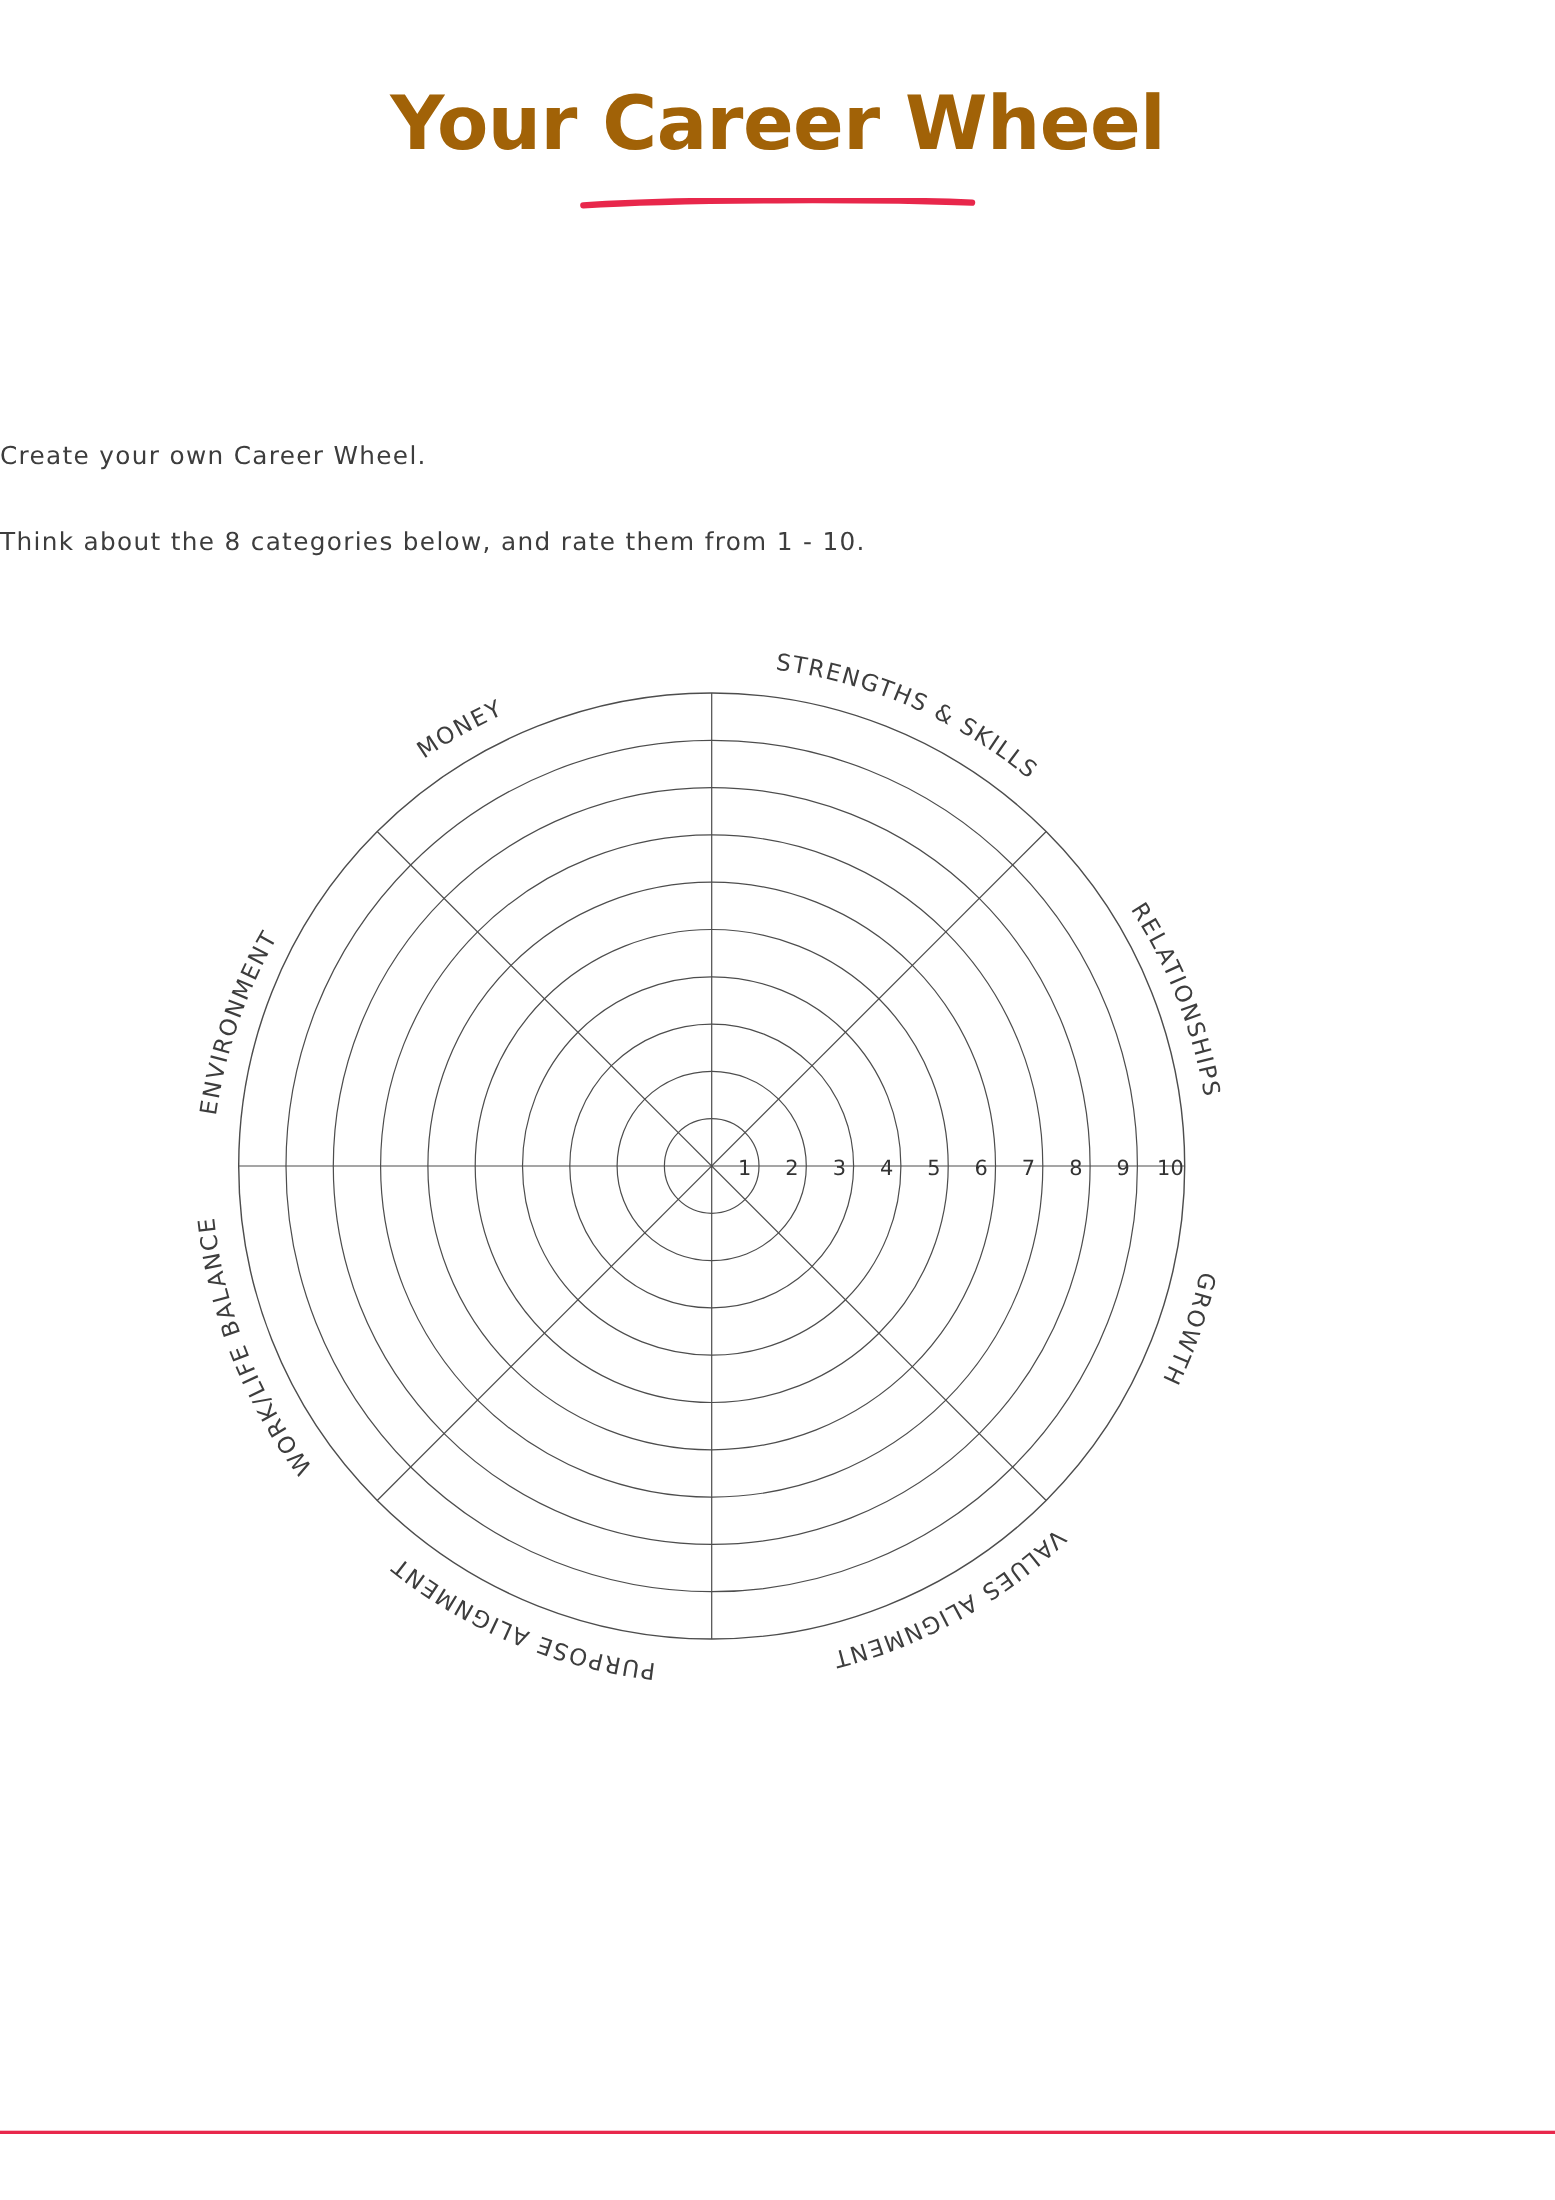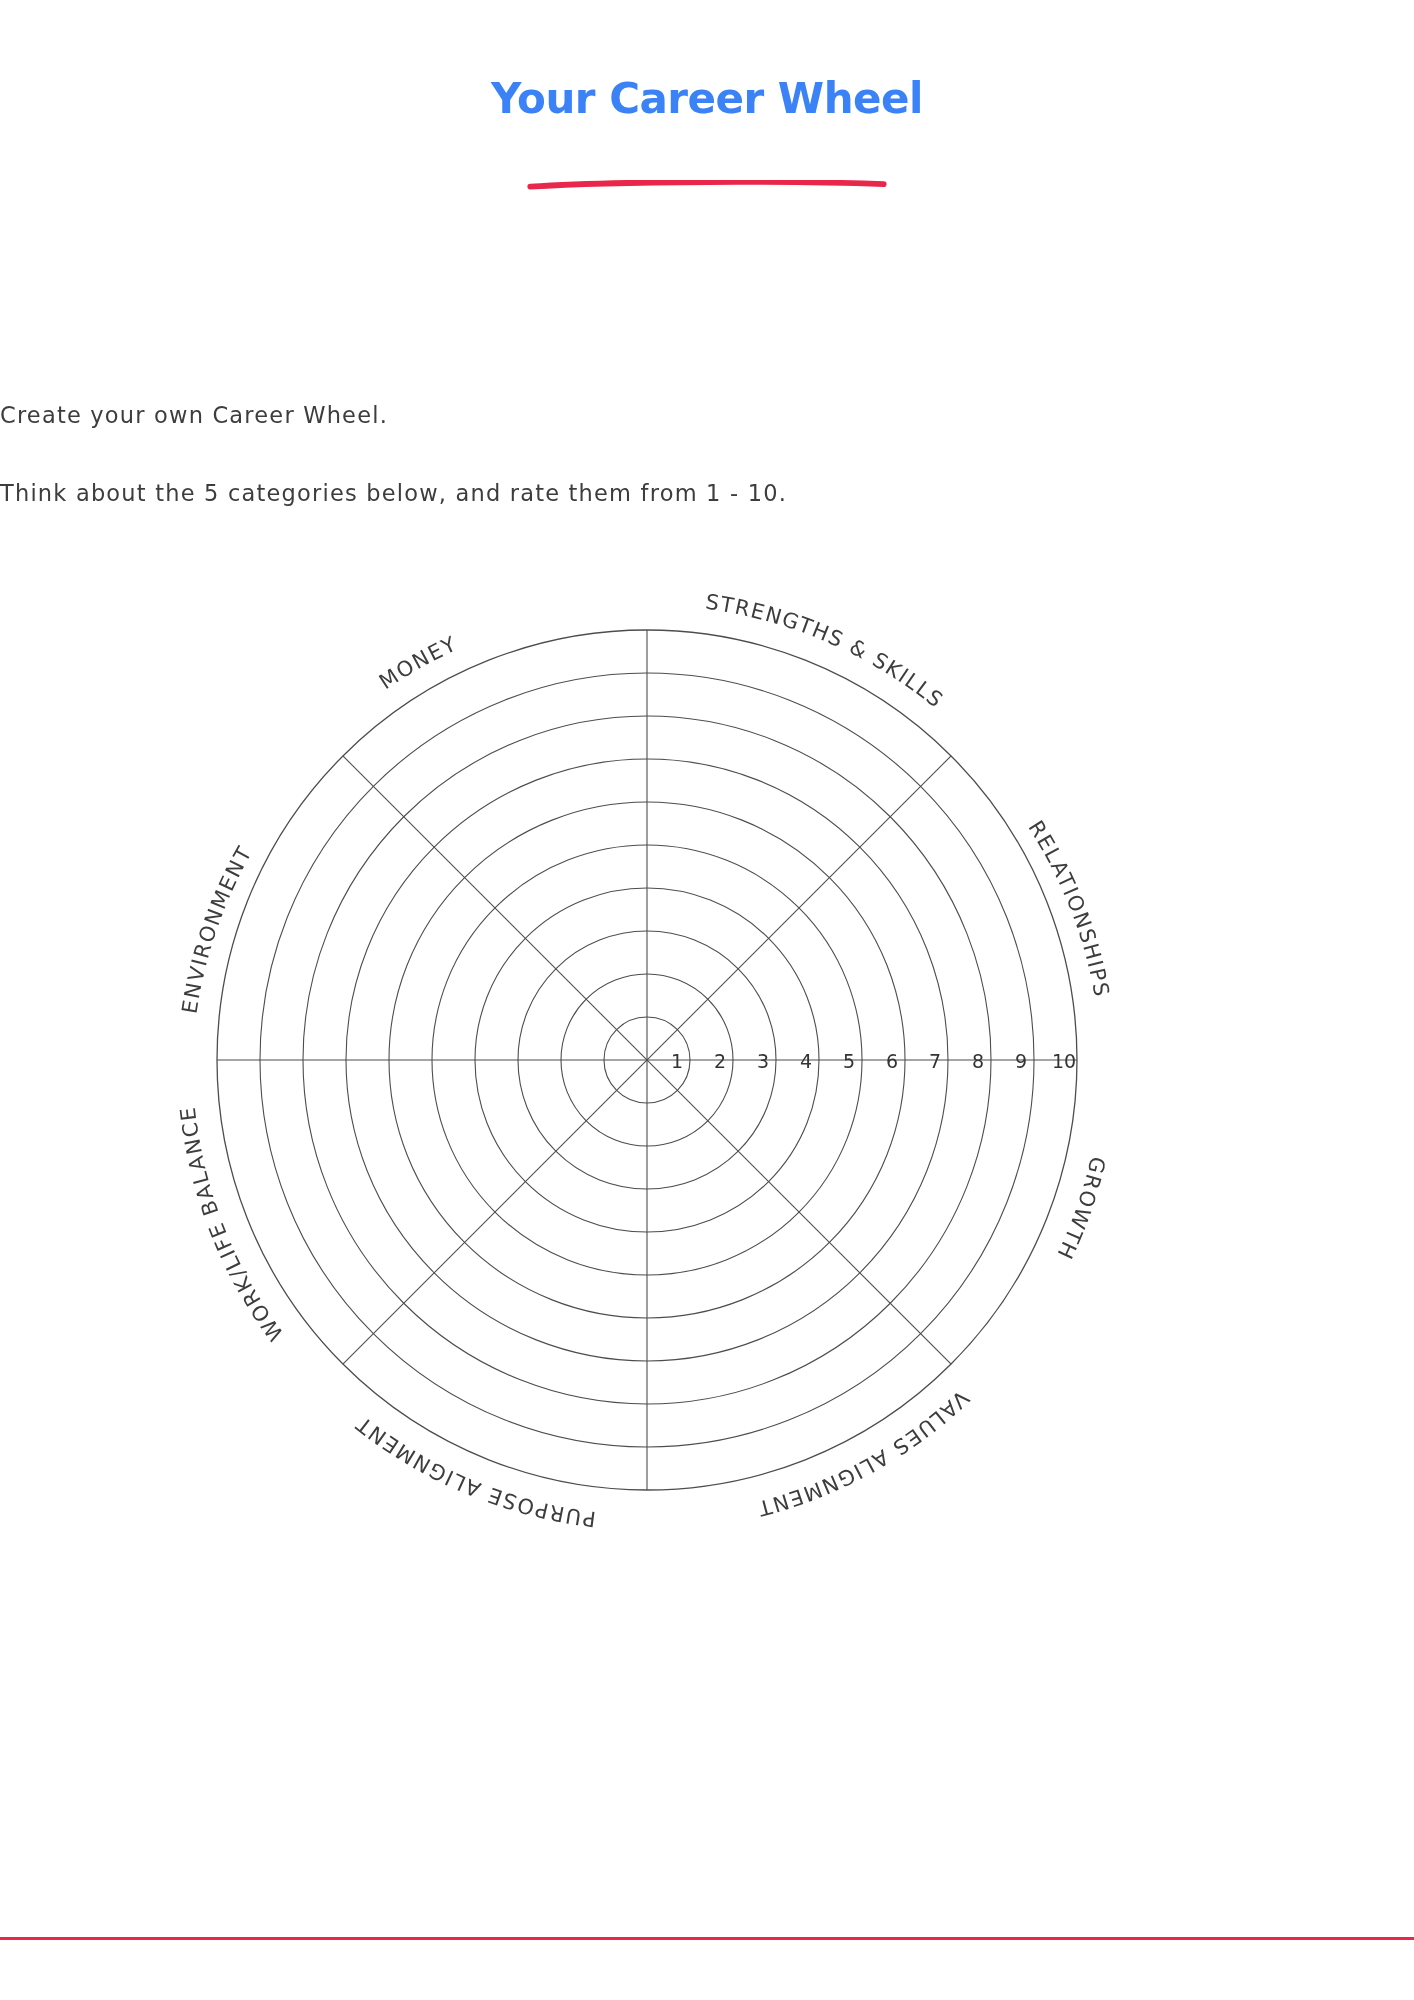--- a/index.html
+++ b/index.html
@@ -24,23 +24,23 @@
   
   .title-block {
     position: absolute;
     top: 76px;
     left: 0;
     width: 100%;
     text-align: center;
   }
   .title {
     font-family: "DejaVu Sans", sans-serif;
-    font-size: 42px;
+    font-size: 68px;
     font-weight: bold;
-    color: #3b82f6;
+    color: #a16207;
     letter-spacing: -0.5px;
     line-height: 1.1;
     margin: 0;
   }
   .title-underline {
     position: absolute;
     top: 180px;
     left: 50%;
     transform: translateX(-50%);
     width: 430px;
@@ -121,21 +121,21 @@
 
   <div class="title-block">
     <h1 class="title">Your Career Wheel</h1>
   </div>
   <svg class="title-underline" viewBox="0 0 430 12">
     <path d="M3 8 C 110 1, 320 1, 427 5" fill="none" stroke="#e8274b" stroke-width="7" stroke-linecap="round"></path>
   </svg>
 
   <div class="intro">
     <p class="first">Create your own Career Wheel.</p>
-    <p class="second">Think about the 5 categories below, and rate them from 1 - 10.</p>
+    <p class="second">Think about the 8 categories below, and rate them from 1 - 10.</p>
   </div>
 
   <div class="wheel-wrap">
     <svg class="wheel-svg" width="1180" height="1000" viewBox="0 0 1180 1000">
 
       <g>
         <circle class="ring-circle" cx="530" cy="480" r="43"></circle>
         <circle class="ring-circle" cx="530" cy="480" r="86"></circle>
         <circle class="ring-circle" cx="530" cy="480" r="129"></circle>
         <circle class="ring-circle" cx="530" cy="480" r="172"></circle>

